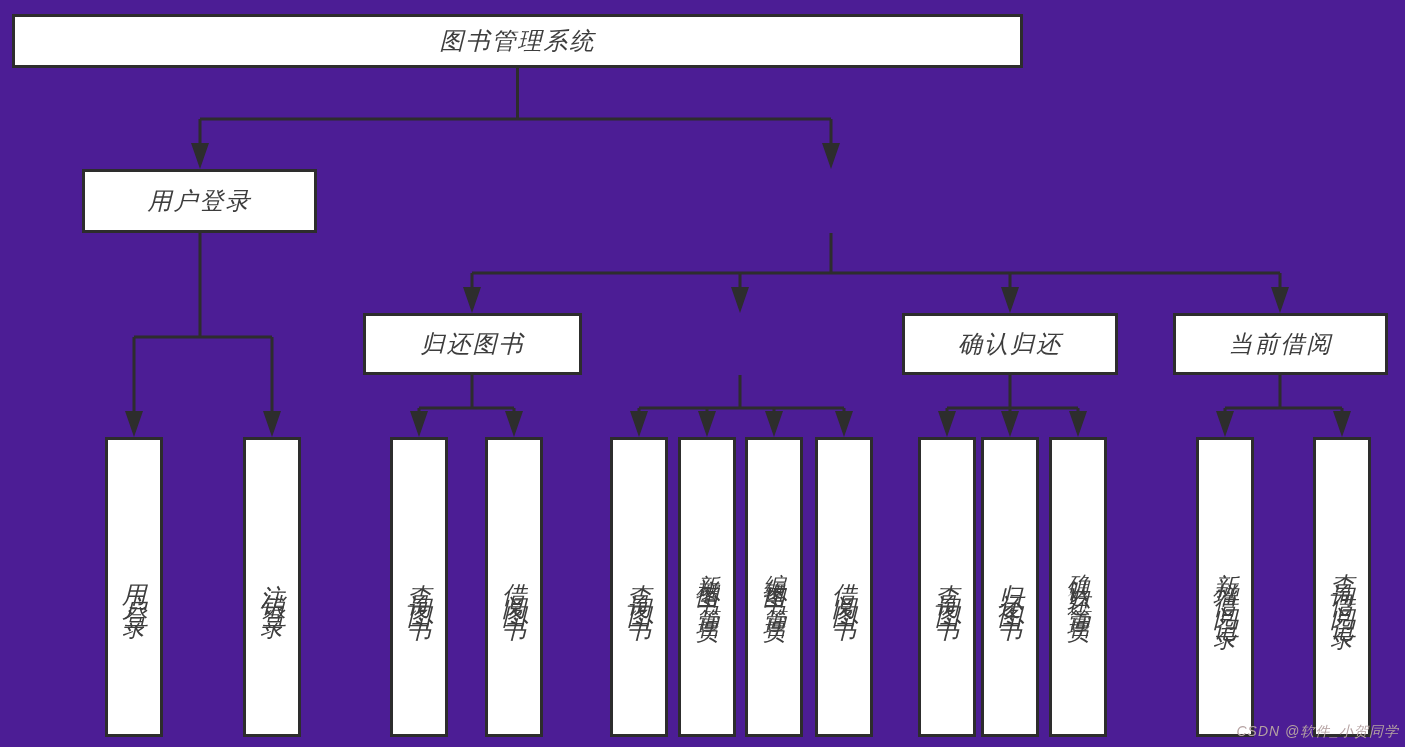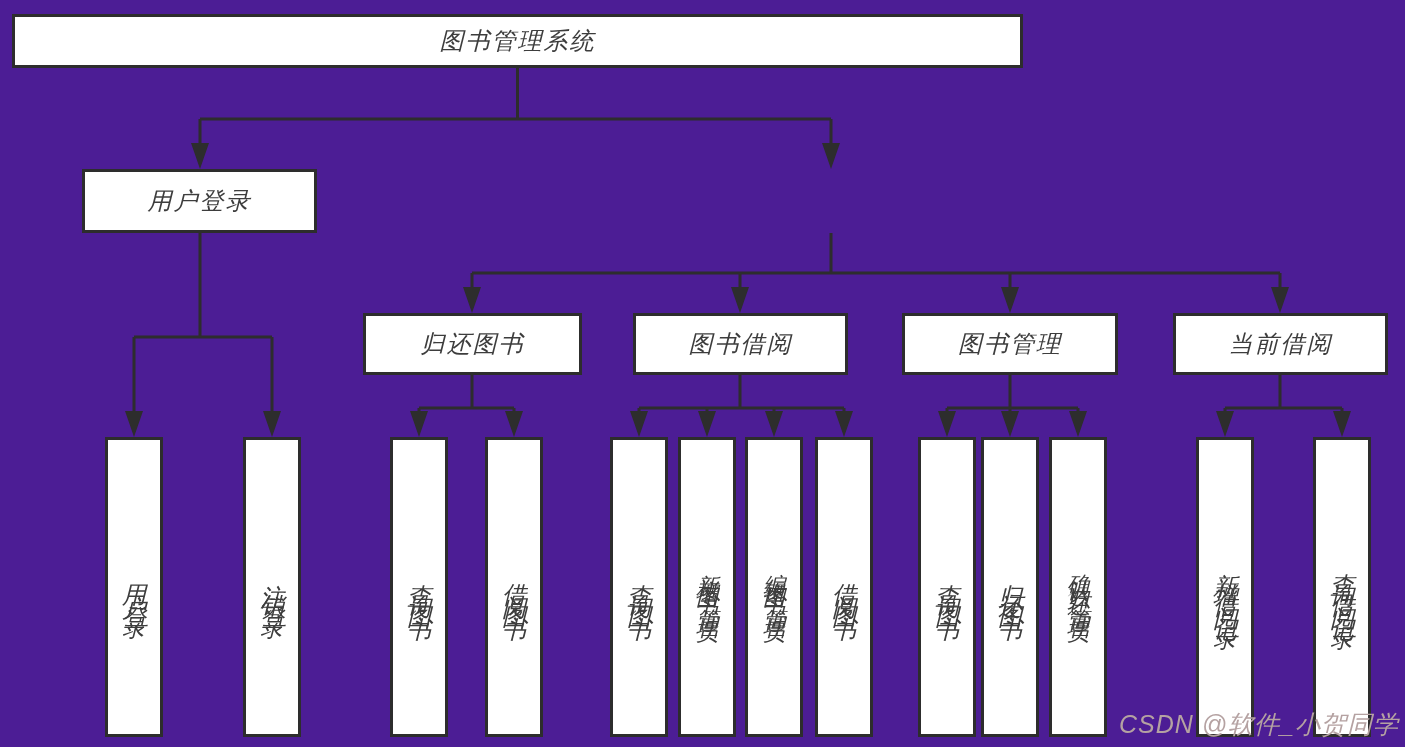--- a/index.html
+++ b/index.html
@@ -45,21 +45,21 @@
     height: 300px;
   }
   .vbox.long {
     font-size: 22px;
     letter-spacing: 7px;
   }
   .watermark {
     position: absolute;
     right: 6px;
     bottom: 6px;
-    font-size: 25px;
+    font-size: 14px;
     color: var(--watermark);
     letter-spacing: 1px;
     white-space: nowrap;
   }
 </style>
 </head>
 <body>
 
 <div class="diagram">
 
@@ -111,22 +111,21 @@
       <polygon class="arrow" points="1216,411 1234,411 1225,437"></polygon>
       <polygon class="arrow" points="1333,411 1351,411 1342,437"></polygon>
     </g>
   </svg>
 
   <div class="box hbox" style="left:12px; top:14px; width:1011px; height:54px;">图书管理系统</div>
 
   <div class="box hbox" style="left:82px; top:169px; width:235px; height:64px;">用户登录</div>
 
   <div class="box hbox" style="left:363px; top:313px; width:219px; height:62px;">归还图书</div>
-  <div class="box hbox" style="left:633px; top:313px; width:215px; height:62px;">图书借阅</div>
-  <div class="box hbox" style="left:902px; top:313px; width:216px; height:62px;">图书管理</div>
+  <div class="box hbox" style="left:902px; top:313px; width:216px; height:62px;">确认归还</div>
   <div class="box hbox" style="left:1173px; top:313px; width:215px; height:62px;">当前借阅</div>
 
   <div class="box vbox" style="left:105px; top:437px;">用户登录</div>
   <div class="box vbox" style="left:243px; top:437px;">注销登录</div>
 
   <div class="box vbox" style="left:390px; top:437px;">查询图书</div>
   <div class="box vbox" style="left:485px; top:437px;">借阅图书</div>
 
   <div class="box vbox" style="left:610px; top:437px;">查询图书</div>
   <div class="box vbox long" style="left:678px; top:437px;">新增图书（管理员）</div>

